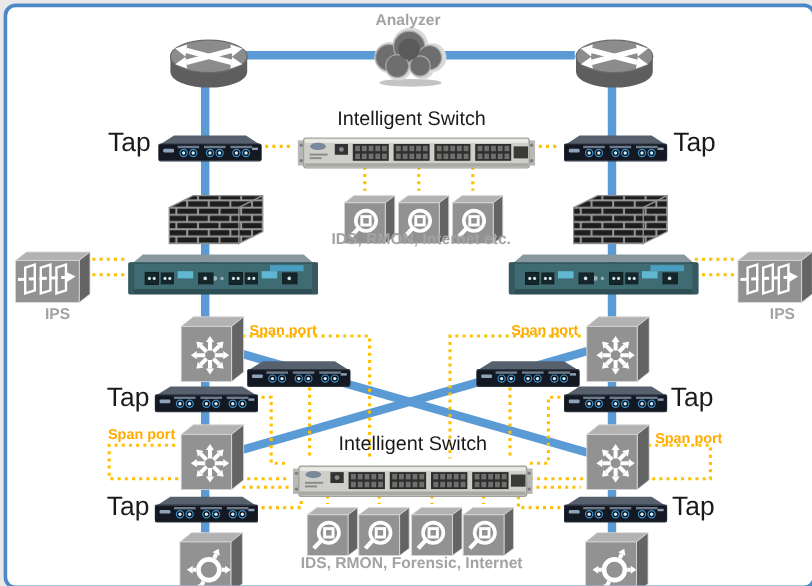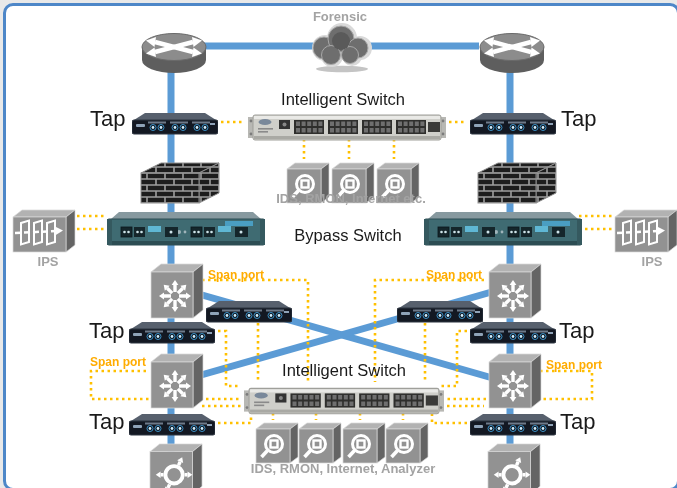--- a/index.html
+++ b/index.html
@@ -55,21 +55,21 @@
       <path class="yellow-line" d="M438,403 L481,403"></path>
       <path class="yellow-line" d="M209,420 L248,420 L248,411"></path>
       <path class="yellow-line" d="M464,420 L429,420 L429,411"></path>
       <path class="yellow-line" d="M270,410 L270,417"></path>
       <path class="yellow-line" d="M313,410 L313,417"></path>
       <path class="yellow-line" d="M357,410 L357,417"></path>
       <path class="yellow-line" d="M400,410 L400,417"></path>
     </g>
   </svg>
 
-  <div class="lbl gray cap ctr" style="left:284px;top:3px;width:100px;">Forensic</div>
+  <div class="lbl gray cap ctr" style="left:284px;top:3px;width:100px;">Analyzer</div>
   <div class="dev" style="left:296px;top:15px;width:80px;height:52px;">
       <svg viewBox="0 0 80 52">
    <ellipse cx="40" cy="48" rx="26" ry="3.2" fill="#c4c4c4"></ellipse>
    <g fill="#d9d9d9">
           <circle cx="23" cy="27" r="13"></circle>
           <circle cx="40" cy="17" r="15"></circle>
           <circle cx="58" cy="27" r="12"></circle>
           <circle cx="30" cy="35" r="11"></circle>
           <circle cx="50" cy="35" r="10"></circle>
         </g>
@@ -304,21 +304,20 @@
    <circle cx="87.5" cy="23" r="1.3" fill="#cfe4ea"></circle>
         <circle cx="91.5" cy="23" r="1.3" fill="#cfe4ea"></circle>
    <rect x="97" y="18" width="11" height="10" fill="#15262b"></rect>
         <circle cx="100.5" cy="23" r="1.3" fill="#cfe4ea"></circle>
         <circle cx="104.5" cy="23" r="1.3" fill="#cfe4ea"></circle>
    <rect x="111" y="17" width="13" height="6" fill="#5fb7d4"></rect>
    <rect x="128" y="18" width="13" height="10" fill="#15262b"></rect>
         <circle cx="134" cy="23" r="1.5" fill="#cfe4ea"></circle>
       </svg>
     </div>
-  <div class="lbl black hdr ctr" style="left:262px;top:220px;width:160px;">Bypass Switch</div>
   <div class="dev" style="left:418px;top:203px;width:158px;height:42px;">
       <svg viewBox="0 0 158 42">
    <polygon points="4,10 154,10 146,3 12,3" fill="#87999f"></polygon>
    <rect x="0" y="10" width="158" height="26" rx="2" fill="#3f6b72" stroke="#2c4d53" stroke-width="1"></rect>
    <rect x="1" y="32" width="156" height="4" fill="#2c4d53"></rect>
    <rect x="0" y="10" width="5" height="26" fill="#35595f"></rect>
         <rect x="153" y="10" width="5" height="26" fill="#35595f"></rect>
    <rect x="118" y="12" width="28" height="5" fill="#4a9ec2"></rect>
    <circle cx="72" cy="23" r="2" fill="#9fb4ba"></circle>
         <circle cx="78" cy="23" r="1.4" fill="#9fb4ba"></circle>
@@ -698,21 +697,21 @@
   <div class="dev" style="left:378px;top:415px;width:46px;height:44px;">
       <svg viewBox="0 0 46 44">
         <polygon points="2,8 10,2 44,2 36,8" fill="#b2b2b2" stroke="#d9d9d9" stroke-width="0.7"></polygon>
         <polygon points="36,8 44,2 44,36 36,42" fill="#646464" stroke="#d9d9d9" stroke-width="0.7"></polygon>
         <rect x="2" y="8" width="34" height="34" fill="#929292" stroke="#d9d9d9" stroke-width="0.7"></rect>
    <circle cx="20" cy="23" r="8.5" fill="none" stroke="#fff" stroke-width="3"></circle>
    <rect x="16.5" y="19.5" width="7" height="7" fill="none" stroke="#fff" stroke-width="2.4"></rect>
    <line x1="13.5" y1="29.5" x2="7.5" y2="36" stroke="#fff" stroke-width="3.6"></line>
       </svg>
     </div>
-  <div class="lbl gray cap ctr" style="left:217px;top:455px;width:240px;">IDS, RMON,  Internet, Analyzer</div>
+  <div class="lbl gray cap ctr" style="left:217px;top:455px;width:240px;">IDS, RMON,  Forensic, Internet</div>
 
   <div class="dev" style="left:141px;top:436px;width:58px;height:54px;">
       <svg viewBox="0 0 58 56">
         <polygon points="2,10 12,2 56,2 46,10" fill="#b2b2b2" stroke="#d9d9d9" stroke-width="0.7"></polygon>
         <polygon points="46,10 56,2 56,46 46,54" fill="#646464" stroke="#d9d9d9" stroke-width="0.7"></polygon>
         <rect x="2" y="10" width="44" height="44" fill="#929292" stroke="#d9d9d9" stroke-width="0.7"></rect>
    <circle cx="27" cy="34" r="9" fill="none" stroke="#fff" stroke-width="4"></circle>
         <line x1="31.648800879147693" y1="24.03061434259685" x2="33.339273926110494" y2="20.405383194450252" stroke="#fff" stroke-width="3.6"></line>
         <polygon points="35.45236523481399,15.873844259267003 36.4207204020351,21.84228528436863 30.257827450185886,18.968481104531875" fill="#fff"></polygon>
         <line x1="22.351199120852307" y1="43.96938565740315" x2="20.66072607388951" y2="47.59461680554975" stroke="#fff" stroke-width="3.6"></line>

